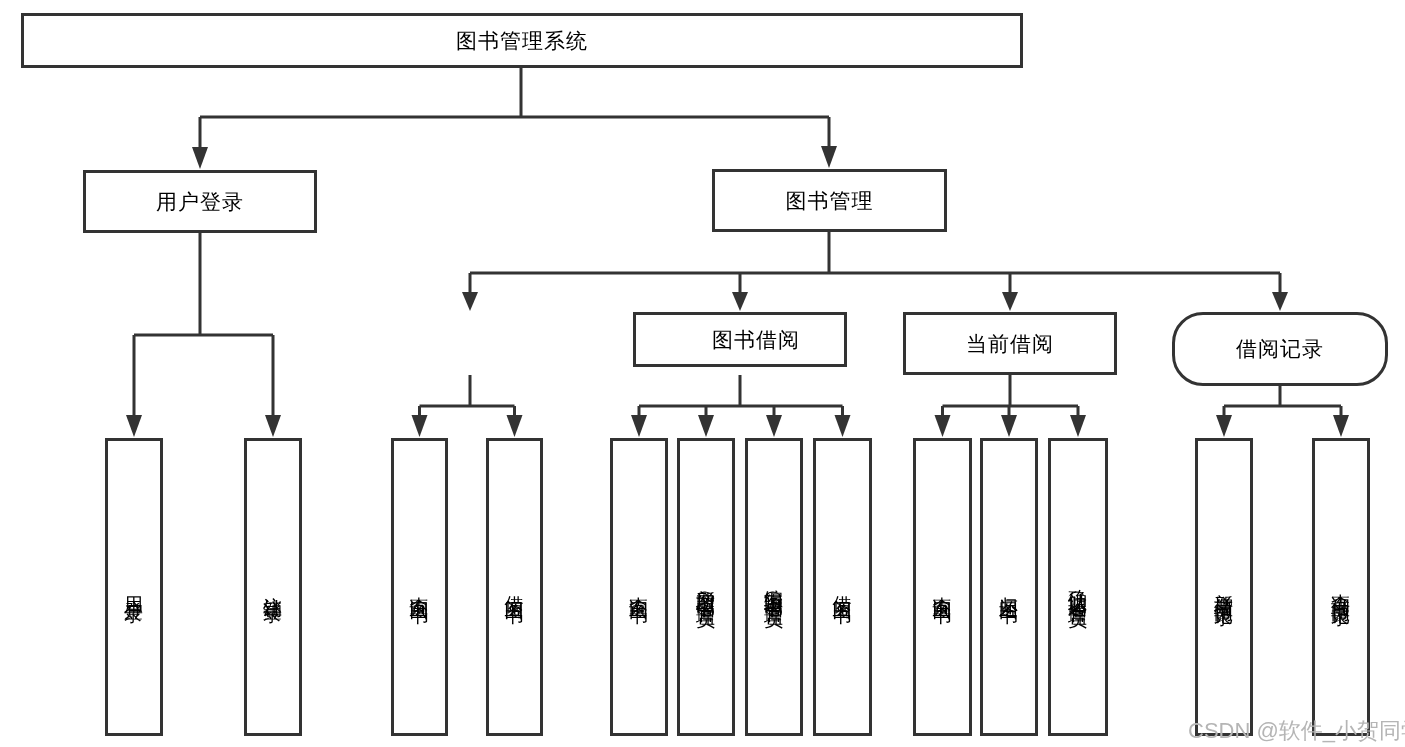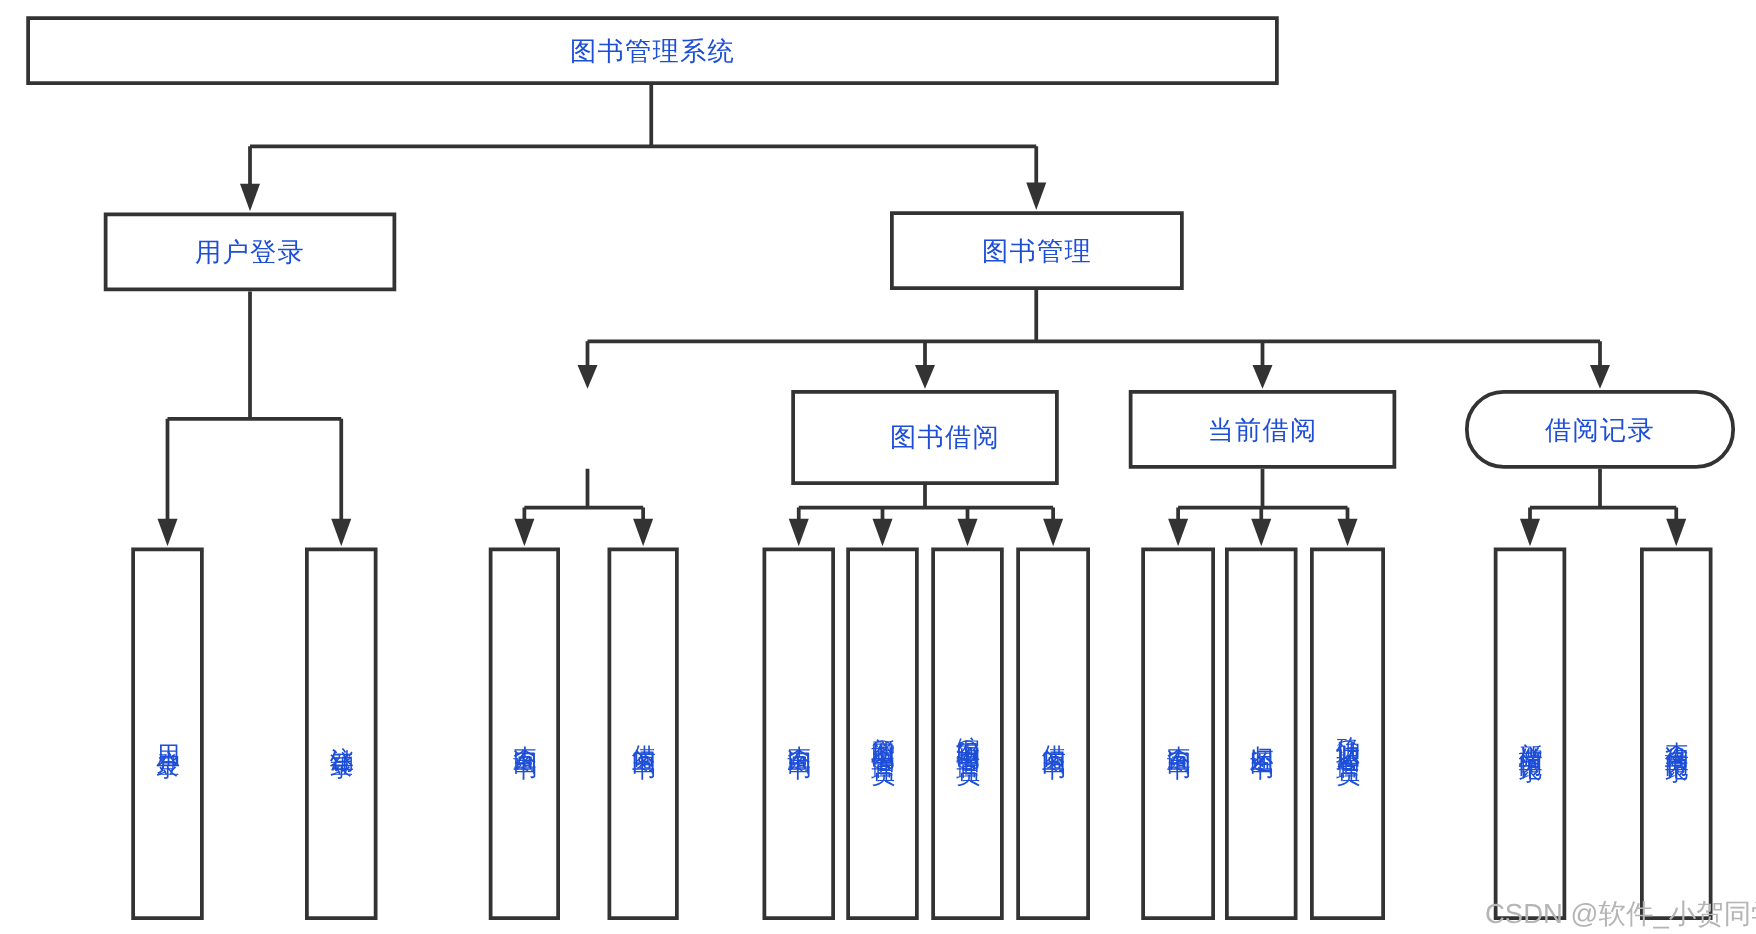--- a/index.html
+++ b/index.html
@@ -33,21 +33,21 @@
     stroke: none;
   }
   .node {
     position: absolute;
     box-sizing: border-box;
     background: #ffffff;
     border: 3px solid #333333;
     display: flex;
     align-items: center;
     justify-content: center;
-    color: #1d4ed8;
+    color: #000000;
     z-index: 2;
   }
   .node.h {
     font-size: 21px;
     letter-spacing: 1px;
     white-space: nowrap;
   }
   .node.leaf {
     top: 438px;
     height: 298px;
@@ -60,23 +60,23 @@
     line-height: 1;
     white-space: nowrap;
   }
   
   .n-root { left: 21px;  top: 13px;  width: 1002px; height: 55px; }
   
   .n-l2a  { left: 83px;  top: 170px; width: 234px;  height: 63px; }
   .n-l2b  { left: 712px; top: 169px; width: 235px;  height: 63px; text-align: right; }
   
   .n-l3a  { left: 363px;  top: 312px; width: 214px; height: 63px; }
-  .n-l3b  { left: 633px;  top: 312px; width: 214px; height: 76px; padding-left: 32px; }
+  .n-l3b  { left: 633px;  top: 312px; width: 214px; height: 55px; padding-left: 32px; }
   .n-l3c  { left: 903px;  top: 312px; width: 214px; height: 63px; align-items: center; }
-  .n-l3d  { left: 1172px; top: 312px; width: 216px; height: 63px; border-radius: 31px; }
+  .n-l3d  { left: 1172px; top: 312px; width: 216px; height: 74px; border-radius: 31px; }
   
   .n-a1 { left: 105px;  width: 58px; }
   .n-a2 { left: 244px;  width: 58px; }
   .n-b1 { left: 391px;  width: 57px; }
   .n-b2 { left: 486px;  width: 57px; }
   .n-c1 { left: 610px;  width: 58px; }
   .n-c2 { left: 677px;  width: 58px; }
   .n-c3 { left: 745px;  width: 58px; }
   .n-c4 { left: 813px;  width: 59px; }
   .n-d1 { left: 913px;  width: 59px; }

